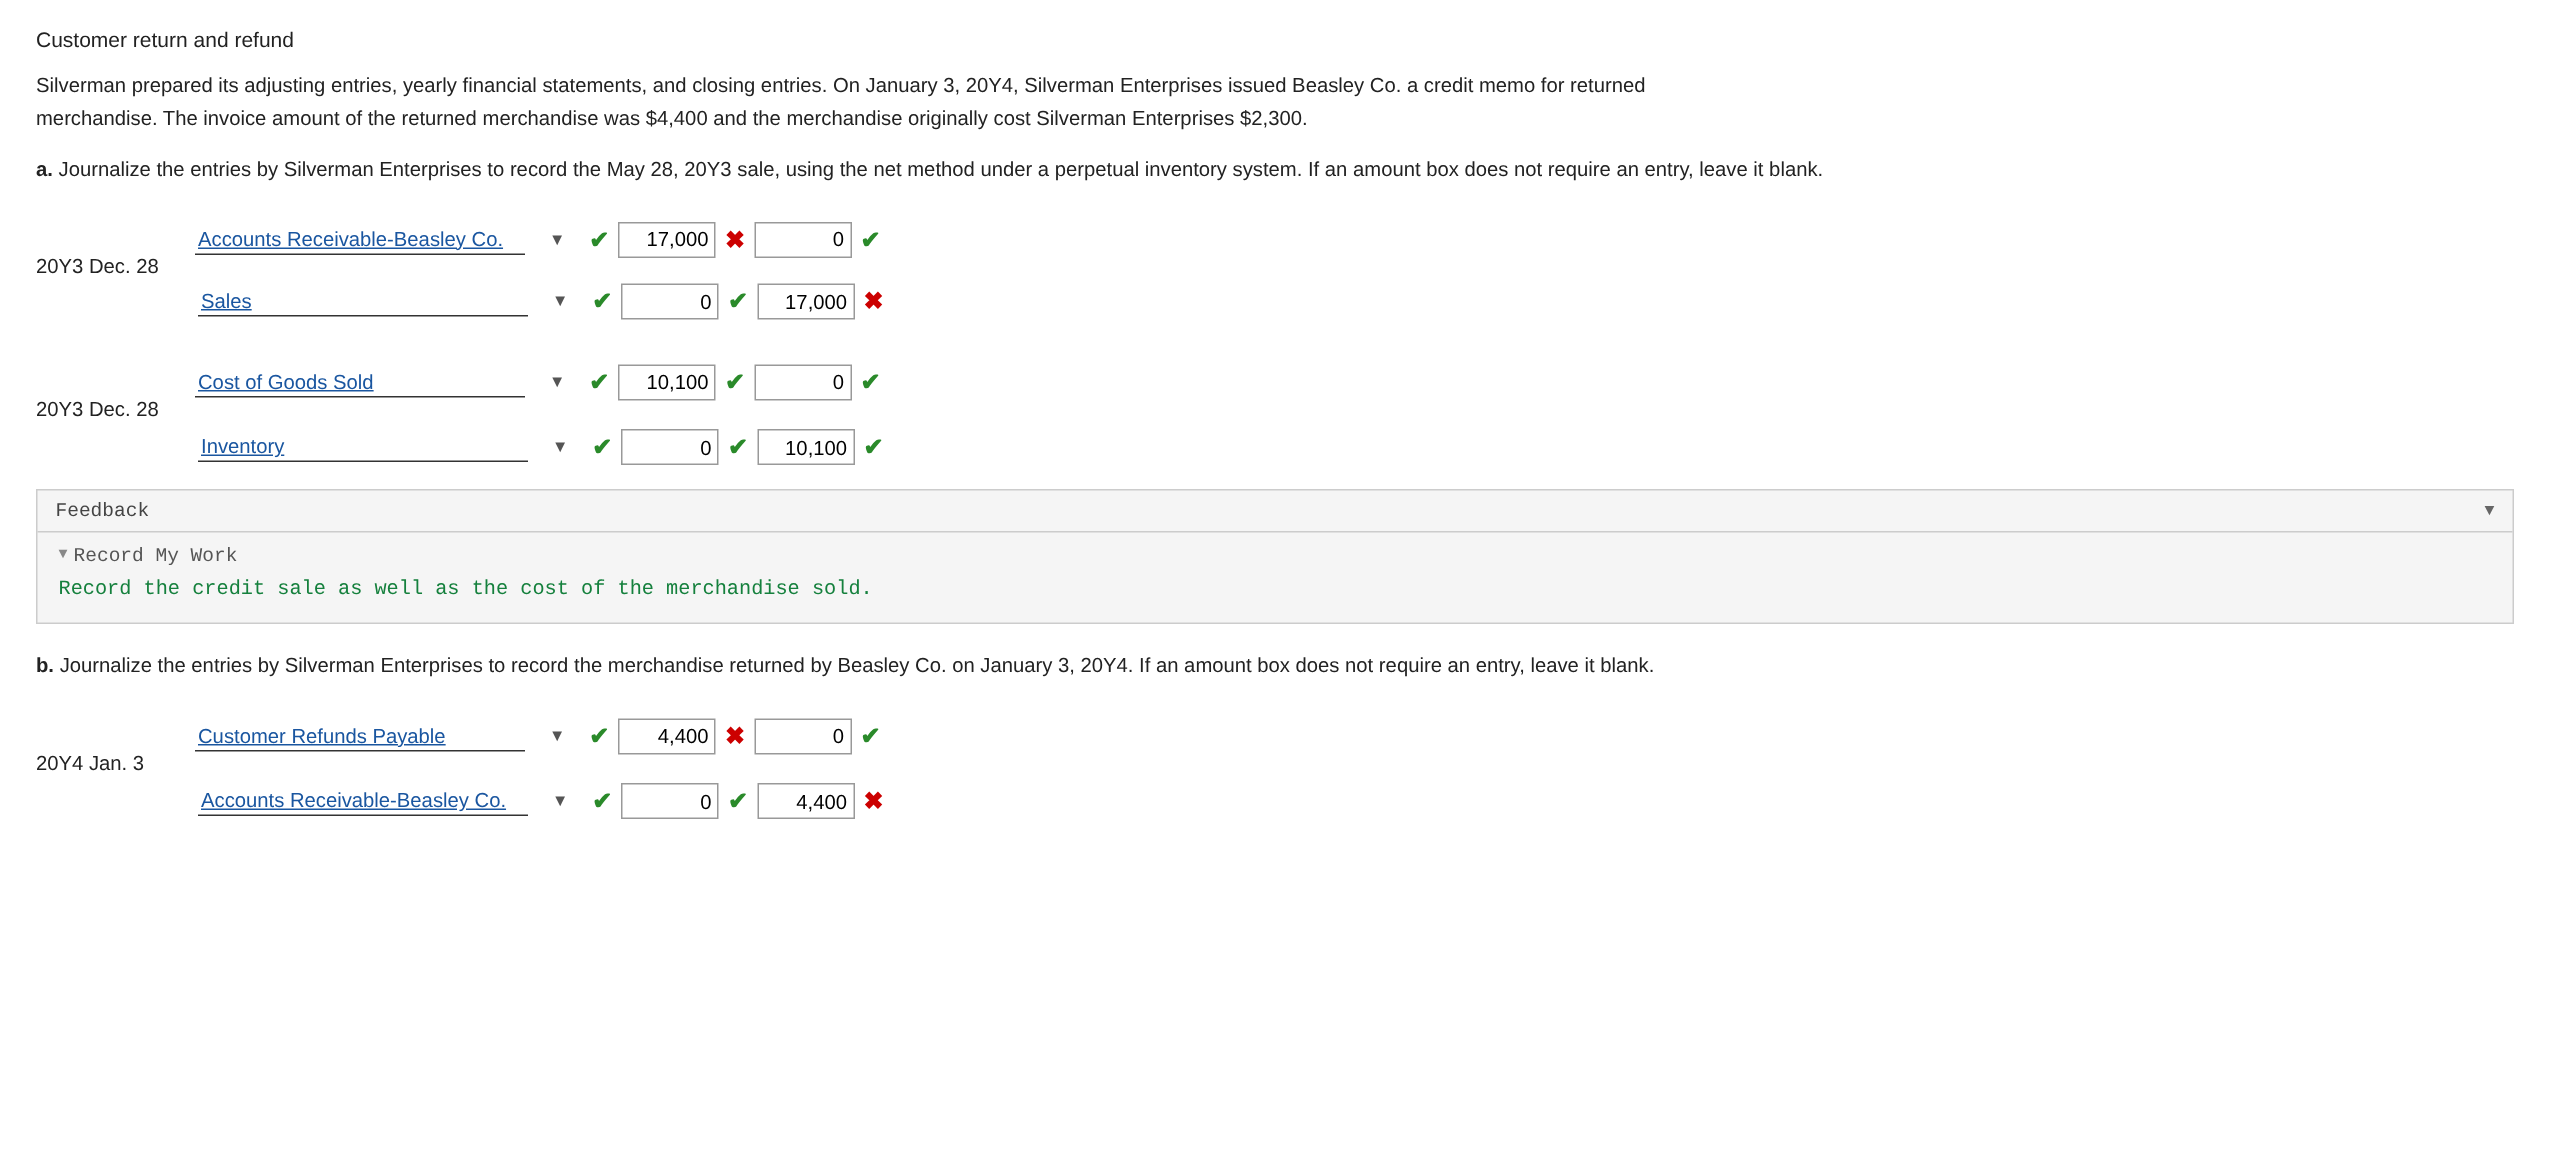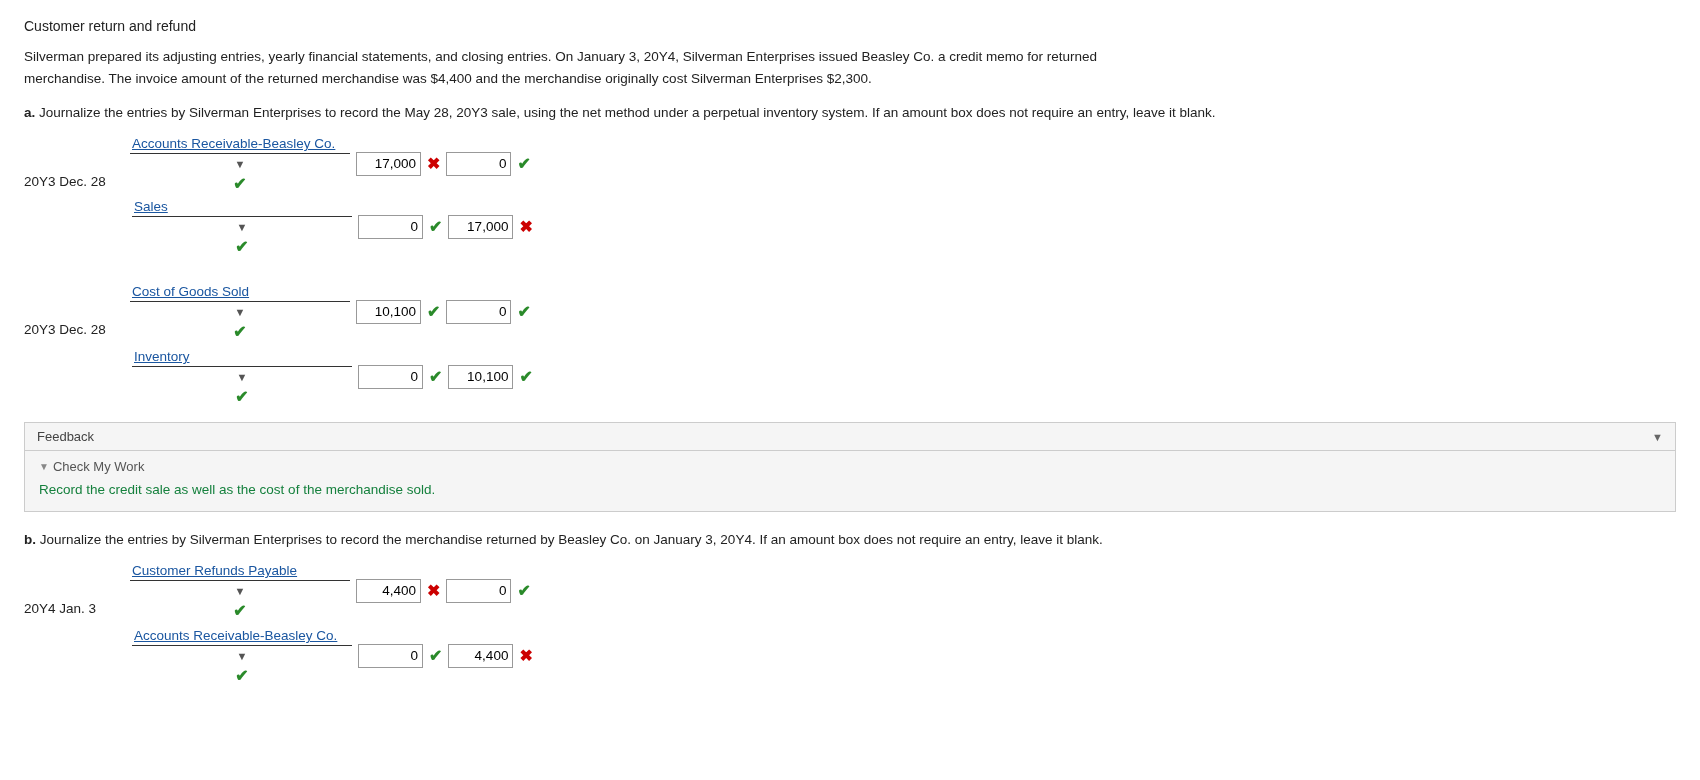--- a/index.html
+++ b/index.html
@@ -38,22 +38,21 @@
     }
     .date-label {
       font-size: 13.5px;
       min-width: 100px;
       flex-shrink: 0;
       margin-top: 36px;
     }
     .account-select-wrapper {
       display: flex;
       align-items: center;
-      gap: 4px;
-      flex-direction: column;
+      gap: 16px;
     }
     .account-select {
       border: none;
       border-bottom: 1px solid #333;
       font-size: 13.5px;
       color: #1a56a0;
       text-decoration: underline;
       background: transparent;
       cursor: pointer;
       min-width: 220px;
@@ -85,20 +84,21 @@
       height: 24px;
     }
     .indent {
       margin-left: 108px;
     }
     .feedback-box {
       border: 1px solid #ccc;
       background: #f5f5f5;
       margin: 16px 0 20px 0;
       padding: 0;
+      font-family: Liberation Mono, monospace;
     }
     .feedback-header {
       display: flex;
       justify-content: space-between;
       align-items: center;
       padding: 6px 12px;
       font-size: 13px;
       color: #444;
       border-bottom: 1px solid #ccc;
     }
@@ -155,21 +155,21 @@
       </select>
       <span class="dropdown-arrow">▼</span>
       <span class="check-green">✔</span>
     </div>
     <input class="amount-input" type="text" value="17,000" style="">
     <span class="cross-red">✖</span>
     <input class="amount-input" type="text" value="0" style="">
     <span class="check-green">✔</span>
   </div>
 
-  <div class="journal-row indent" style="margin-bottom: 26px;">
+  <div class="journal-row indent" style="margin-bottom: 16px;">
     <div class="account-select-wrapper">
       <select class="account-select">
         <option value="Sales">Sales</option>
       </select>
       <span class="dropdown-arrow">▼</span>
       <span class="check-green">✔</span>
     </div>
     <input class="amount-input" type="text" value="0" style="">
     <span class="check-green">✔</span>
     <input class="amount-input" type="text" value="17,000" style="">
@@ -206,21 +206,21 @@
   </div>
 </div>
 
 <div class="feedback-box">
   <div class="feedback-header">
     <span>Feedback</span>
     <span class="arrow-icon">▼</span>
   </div>
   <div class="feedback-check-work">
     <span class="tri">▼</span>
-    <span>Check My Work</span>
+    <span>Record My Work</span>
   </div>
   <div class="feedback-text">Record the credit sale as well as the cost of the merchandise sold.</div>
 </div>
 
 <div class="instruction">
   <span class="bold-letter">b.</span>
   <span>Journalize the entries by Silverman Enterprises to record the merchandise returned by Beasley Co. on January 3, 20Y4. If an amount box does not require an entry, leave it blank.</span>
 </div>
 
 <div class="journal-section">

